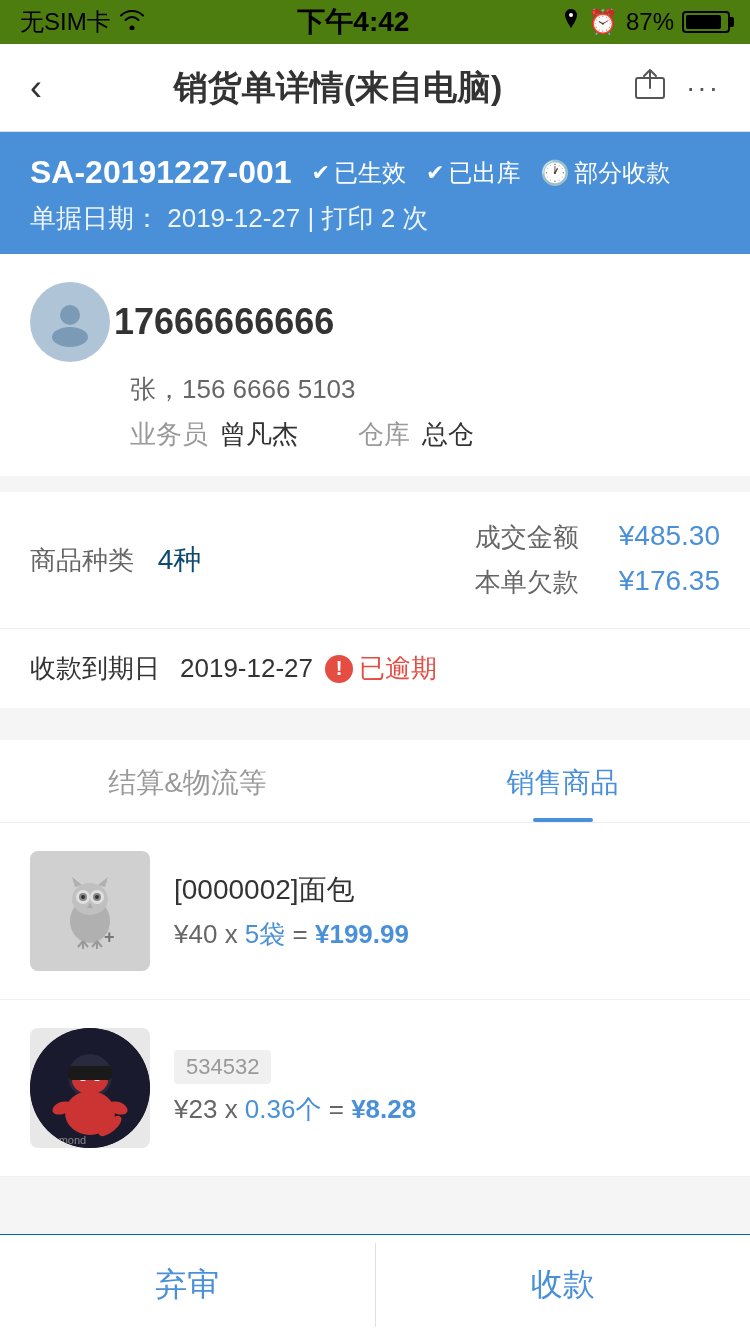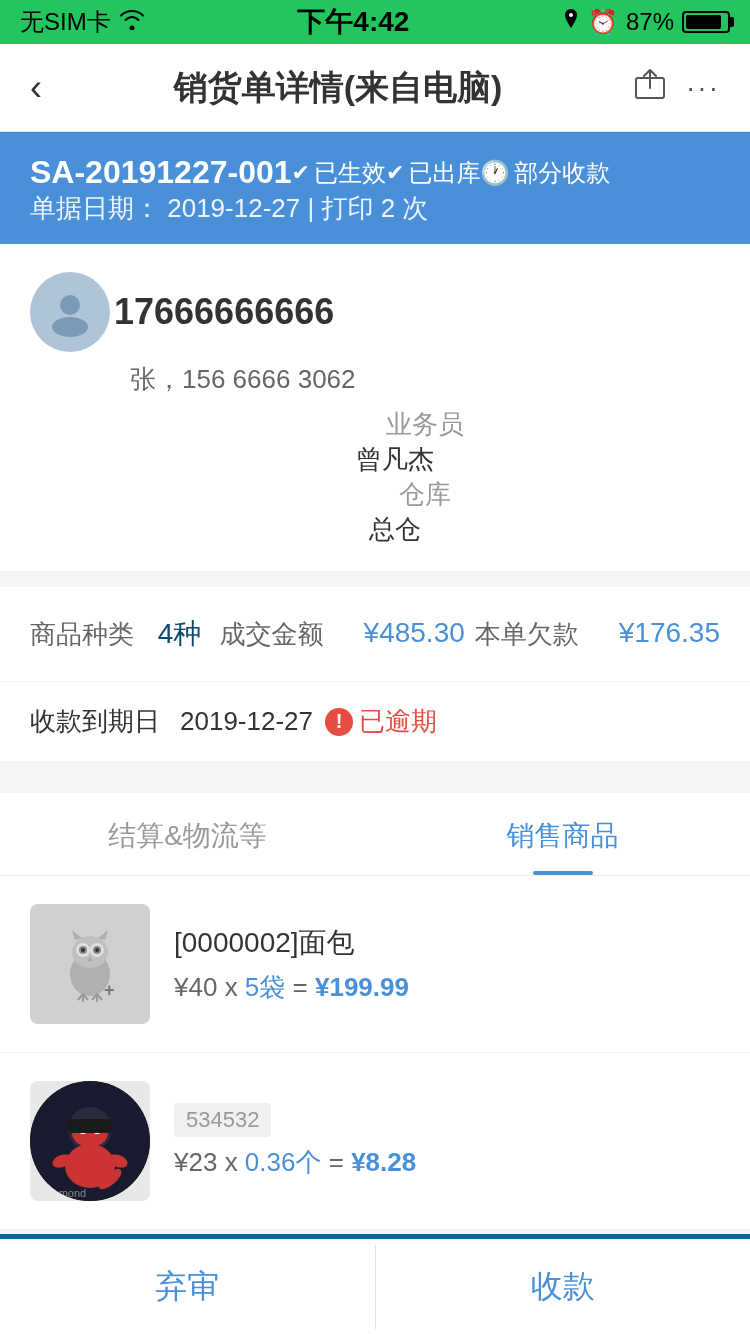--- a/index.html
+++ b/index.html
@@ -9,21 +9,21 @@
       width: 750px;
       min-height: 1334px;
       background: #f5f5f5;
       font-size: 28px;
       color: #333;
       overflow-x: hidden;
     }
     
     .status-bar {
       height: 44px;
-      background: #22c55e;
+      background: #4d7c0f;
       display: flex;
       align-items: center;
       justify-content: space-between;
       padding: 0 20px;
       font-size: 24px;
       color: #000;
     }
     .status-left { display: flex; align-items: center; gap: 8px; }
     .status-center { font-size: 28px; font-weight: 600; }
     .status-right { display: flex; align-items: center; gap: 8px; }
@@ -54,21 +54,22 @@
 
     
     .order-header {
       background: #4a90d9;
       padding: 22px 30px 18px;
       color: #fff;
     }
     .order-id-row {
       display: flex;
       align-items: center;
-      gap: 0;
+      gap: 20px;
+      margin-bottom: 10px;
     }
     .order-id {
       font-size: 32px;
       font-weight: 700;
       color: #fff;
     }
     .badge {
       display: inline-flex;
       align-items: center;
       gap: 4px;
@@ -100,41 +101,40 @@
     .avatar svg { width: 50px; height: 50px; fill: #7a9ab5; }
     .customer-name { font-size: 36px; font-weight: 600; color: #333; }
     .customer-sub { font-size: 26px; color: #666; margin-left: 100px; margin-bottom: 10px; }
     .customer-meta {
       display: flex;
       align-items: center;
       gap: 0;
       margin-left: 100px;
       font-size: 26px;
       color: #666;
-      flex-direction: column;
     }
     .meta-label { color: #999; }
     .meta-val { color: #333; margin-right: 60px; }
     .section-divider { height: 16px; background: #f5f5f5; }
 
     
     .summary-section {
       background: #fff;
       padding: 28px 30px;
     }
     .summary-row {
       display: flex;
       justify-content: space-between;
       align-items: center;
     }
     .summary-left { font-size: 26px; color: #666; }
     .summary-left-val { font-size: 28px; color: #0c4a6e; }
     .summary-right {
       display: flex;
-      flex-direction: row;
+      flex-direction: column;
       align-items: flex-end;
       gap: 10px;
     }
     .summary-item {
       display: flex;
       justify-content: space-between;
       gap: 40px;
       font-size: 26px;
       color: #666;
     }
@@ -250,21 +250,21 @@
     .price-total { color: #4a90d9; font-weight: 700; margin-top: 48px; }
 
     
     .bottom-bar {
       position: fixed;
       bottom: 0;
       left: 0;
       width: 750px;
       height: 100px;
       background: #fff;
-      border-top: 5px solid #0369a1;
+      border-top: 1px solid #0369a1;
       display: flex;
       align-items: center;
     }
     .bottom-btn {
       flex: 1;
       text-align: center;
       font-size: 32px;
       cursor: pointer;
       padding: 20px 0;
     }
@@ -341,21 +341,21 @@
 <div class="customer-section">
   <div class="customer-row">
     <div class="avatar">
       <svg viewBox="0 0 50 50" fill="none">
         <circle cx="25" cy="18" r="10" fill="#7a9ab5"></circle>
         <ellipse cx="25" cy="40" rx="18" ry="10" fill="#7a9ab5"></ellipse>
       </svg>
     </div>
     <span class="customer-name">17666666666</span>
   </div>
-  <div class="customer-sub">张，156 6666 3062</div>
+  <div class="customer-sub">张，156 6666 5103</div>
   <div class="customer-meta">
     <span class="meta-label">业务员</span>
     <span style="width:12px"></span>
     <span class="meta-val">曾凡杰</span>
     <span class="meta-label">仓库</span>
     <span style="width:12px"></span>
     <span class="meta-val">总仓</span>
   </div>
 </div>
 

